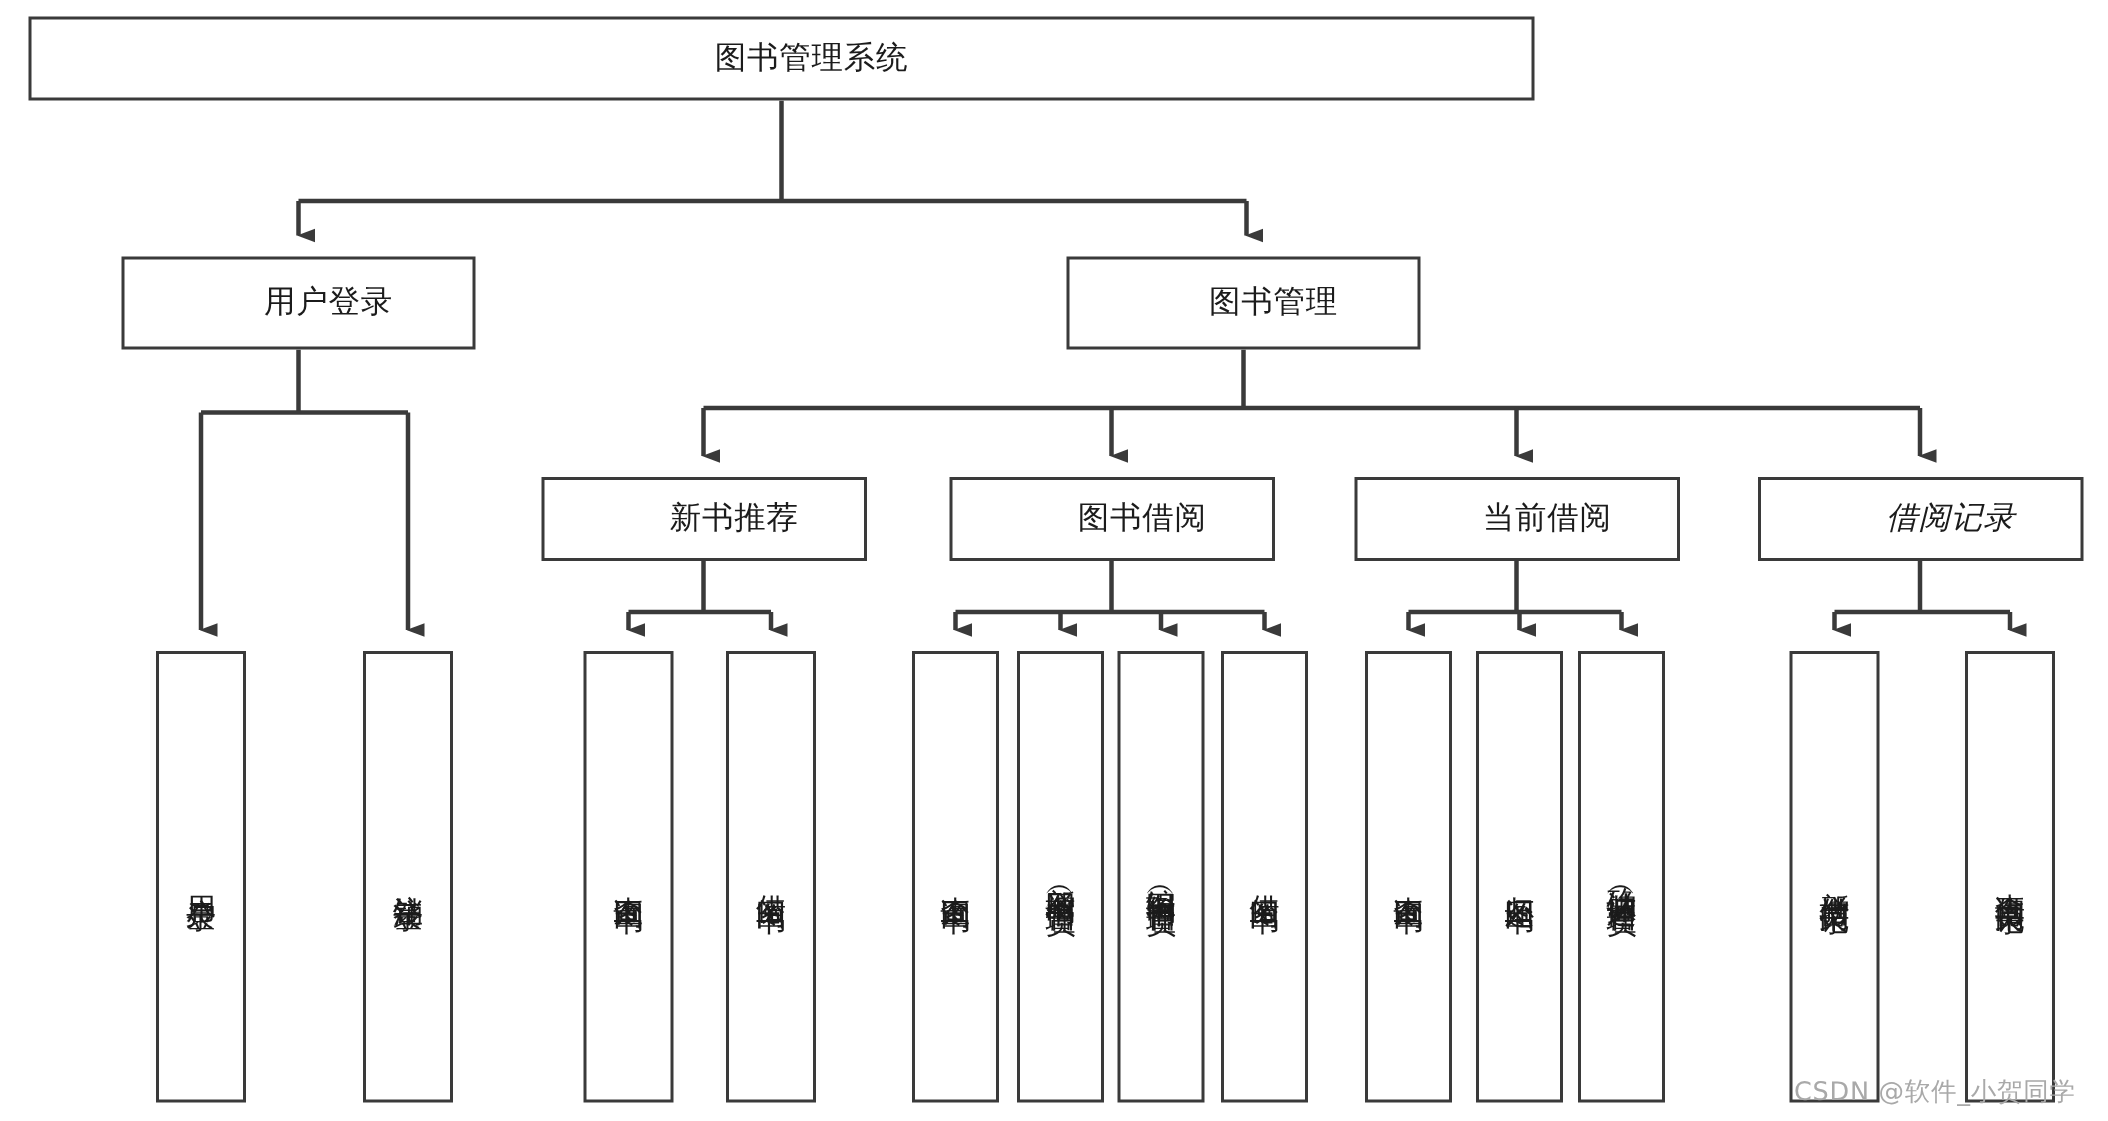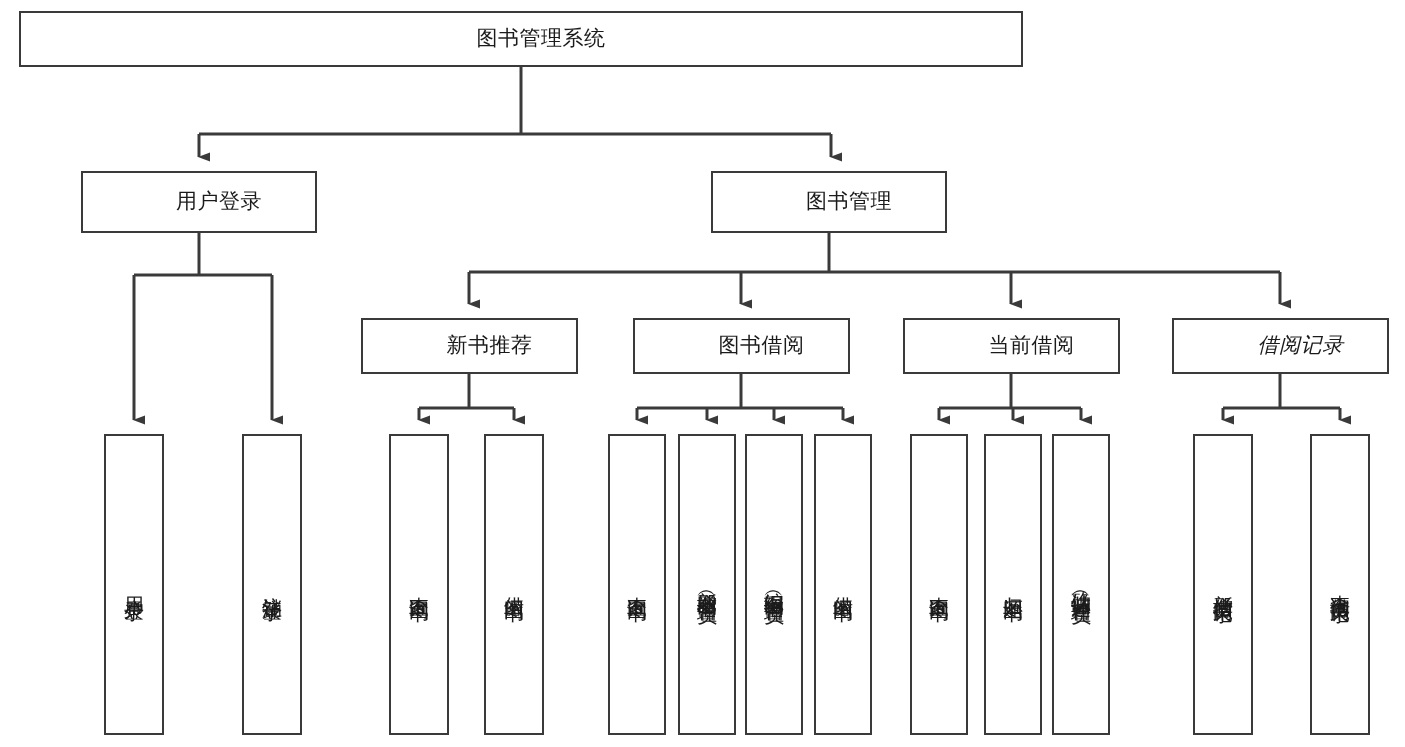--- a/index.html
+++ b/index.html
@@ -178,14 +178,15 @@
   <div class="node vert" style="left: 1052px; top: 434px; width: 58px; height: 301px;">
     <span class="vlabel">确认归还（管理员）</span>
   </div>
   <div class="node vert" style="left: 1193px; top: 434px; width: 60px; height: 301px;">
     <span class="vlabel">新增借阅记录</span>
   </div>
   <div class="node vert" style="left: 1310px; top: 434px; width: 60px; height: 301px;">
     <span class="vlabel">查询借阅记录</span>
   </div>
 
+  <div class="watermark" style="left: 1196px; top: 716px;">CSDN @软件_小贺同学</div>
 
 </div>
 
 </body></html>

